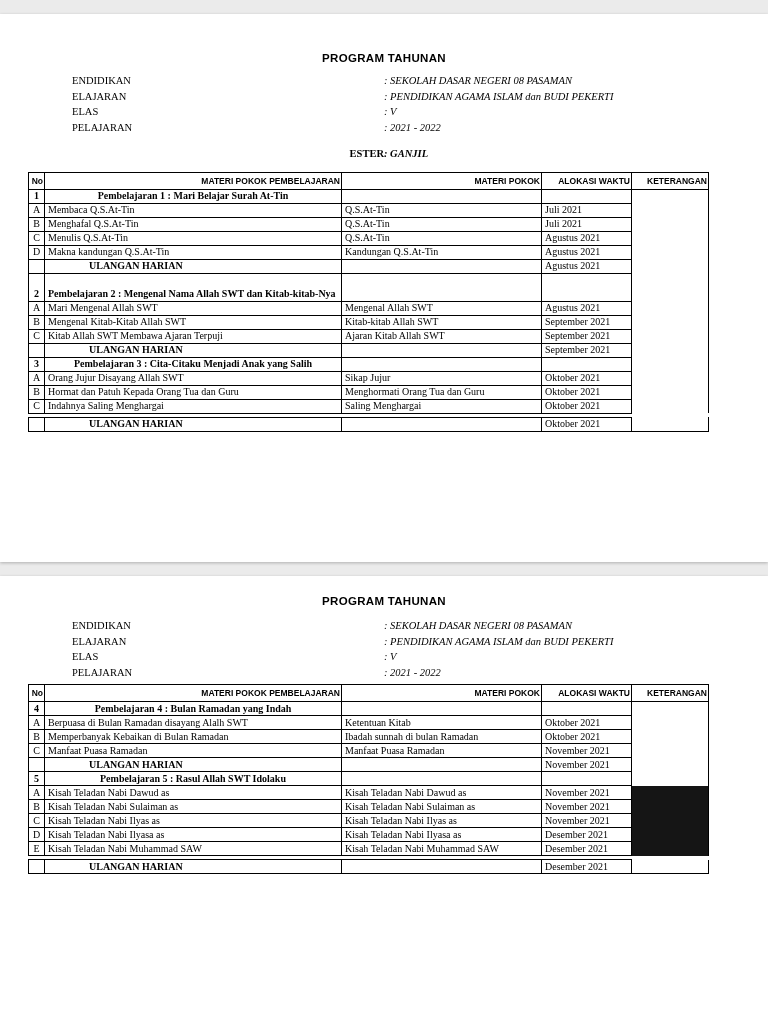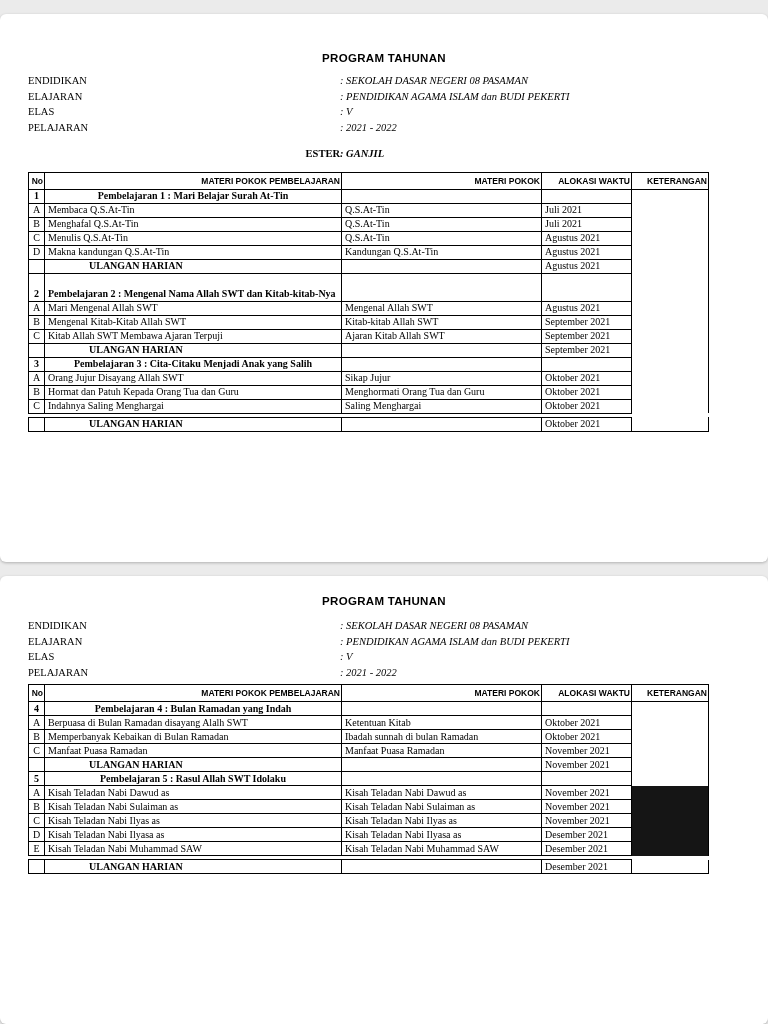--- a/index.html
+++ b/index.html
@@ -11,41 +11,40 @@
     font-family: "Liberation Serif", serif;
     overflow: hidden;
   }
   .viewport { width: 768px; height: 1024px; padding-top: 14px; }
   .page {
     width: 768px;
     background: #ffffff;
     padding: 0 28px;
     box-shadow: 0 1px 3px rgba(0,0,0,0.25);
     overflow: hidden;
-    border-radius: 6px;
   }
   .page-1 { height: 548px; }
   .page-gap { height: 14px; }
   .page-2 { height: 448px; }
 
   .doc-title {
     margin: 0;
     padding-top: 38px;
     text-align: center;
     font-family: "Liberation Sans", sans-serif;
     font-weight: bold;
     font-size: 11.5px;
     letter-spacing: 0.3px;
   }
   .page-2 .doc-title { padding-top: 19px; }
 
   .id-block { margin-top: 9px; font-size: 10.5px; }
   .page-2 .id-block { margin-top: 11px; }
   .id-row { display: flex; line-height: 15.5px; }
-  .id-label { width: 312px; flex: none; white-space: pre; }
+  .id-label { width: 312px; flex: none; white-space: pre; margin-left: 44px; }
   .id-value { white-space: pre; font-style: italic; }
   .id-row.semester { margin-top: 11px; font-weight: bold; text-align: right; }
 
   .prog-table {
     border-collapse: collapse;
     table-layout: fixed;
     width: 680px;
     margin-top: 10px;
   }
   .page-2 .prog-table { margin-top: 4px; }

